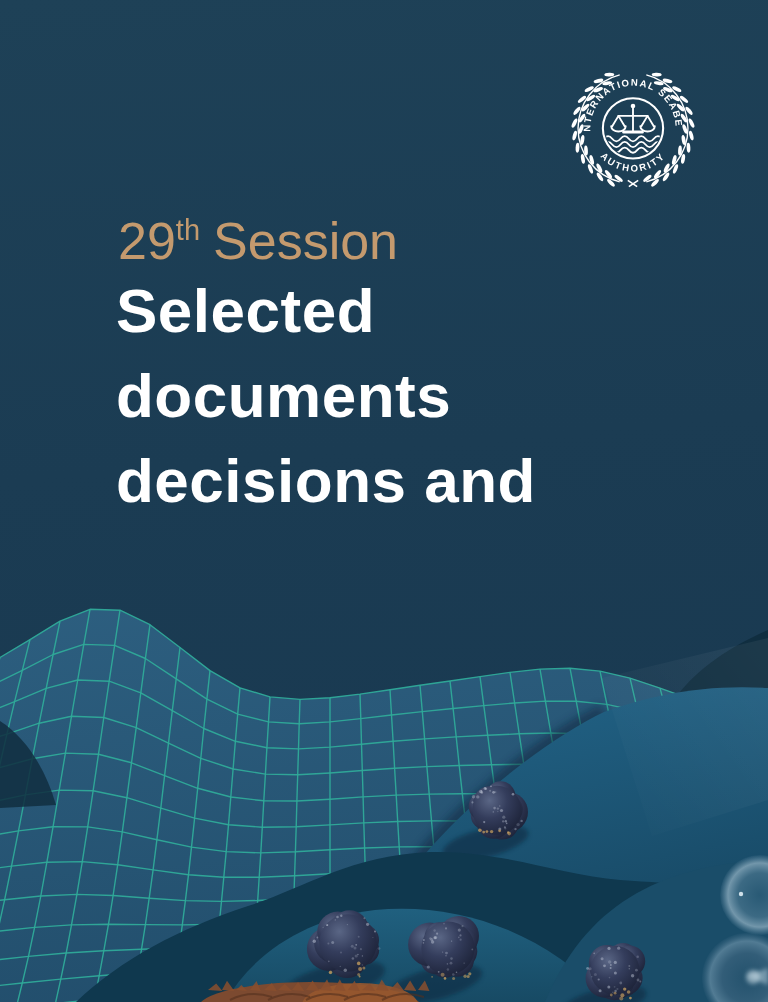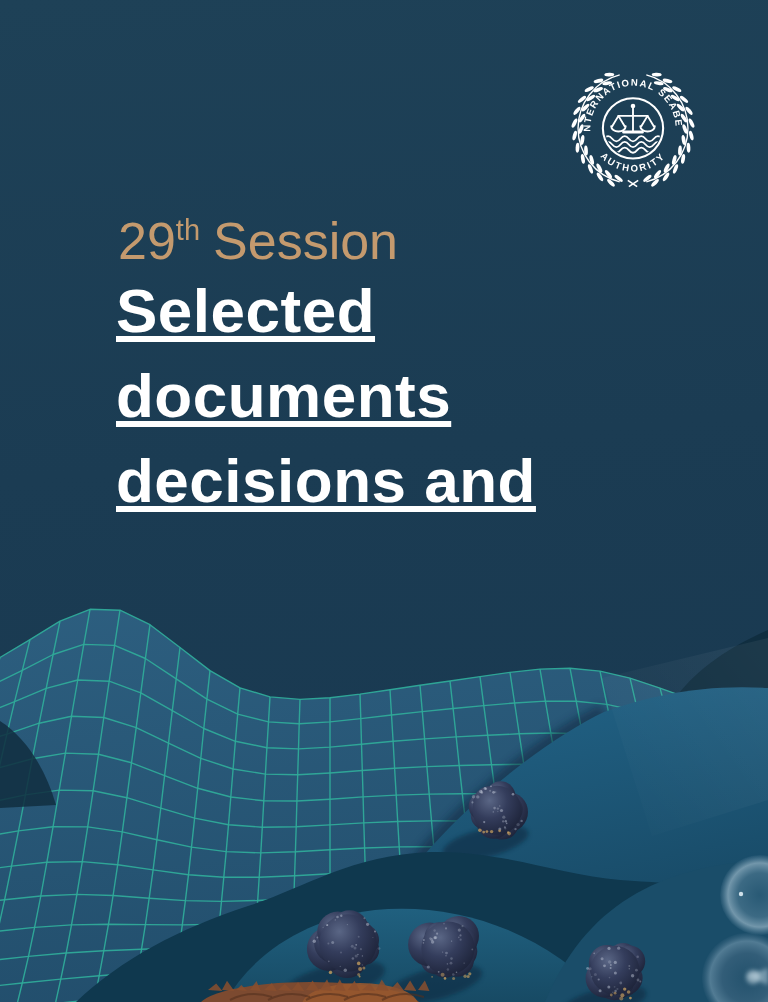--- a/index.html
+++ b/index.html
@@ -110,21 +110,21 @@
         <path d="M37,75.5 q4,-5 8,0 t8,0 t8,0 t8,0 t8,0 t8,0 t8,0"></path>
         <path d="M37,81 q4,-5 8,0 t8,0 t8,0 t8,0 t8,0 t8,0 t8,0"></path>
       </g>
     </g>
   </svg>
 
   <div class="session" style="color: rgb(196, 154, 110);">
     <span>29</span><span class="ord">th</span><span class="word">Session</span>
   </div>
 
-  <div class="title" style="color: rgb(255, 255, 255); text-decoration: underline;">
+  <div class="title" style="color: rgb(255, 255, 255);">
     <div>Selected</div>
     <div>documents</div>
     <div>decisions and</div>
   </div>
 
   <svg id="scene-svg" class="scene" viewBox="0 0 768 452" aria-hidden="true">
     <defs>
       <linearGradient id="meshg" x1="0" y1="0" x2="0.2" y2="1">
         <stop offset="0" stop-color="#2d5f80"></stop>
         <stop offset="1" stop-color="#224e6c"></stop>

